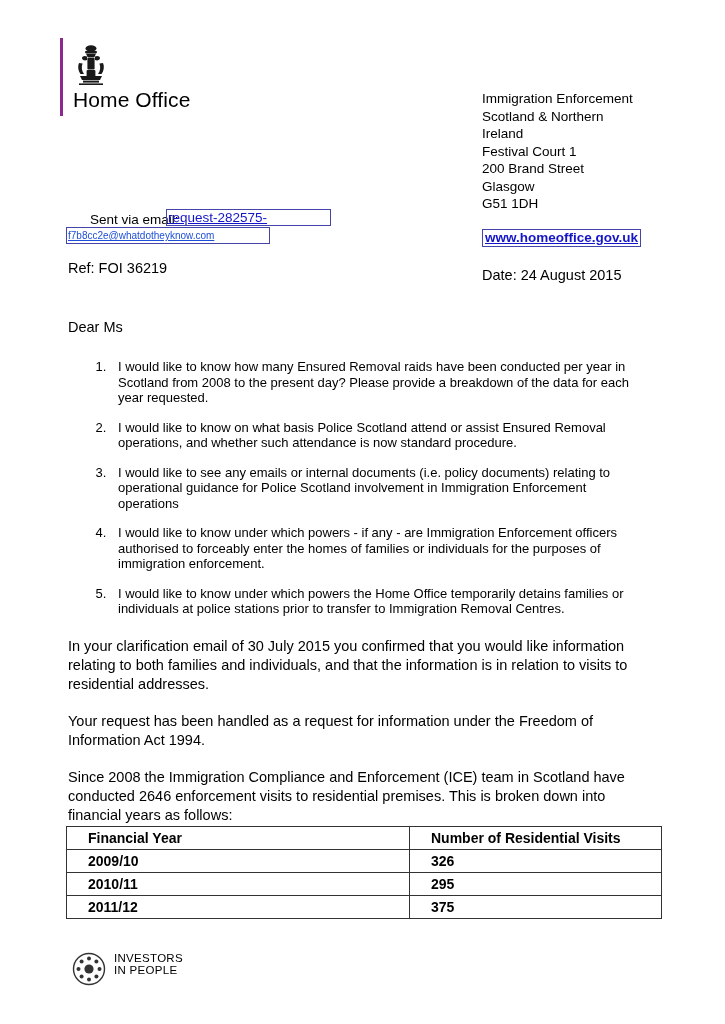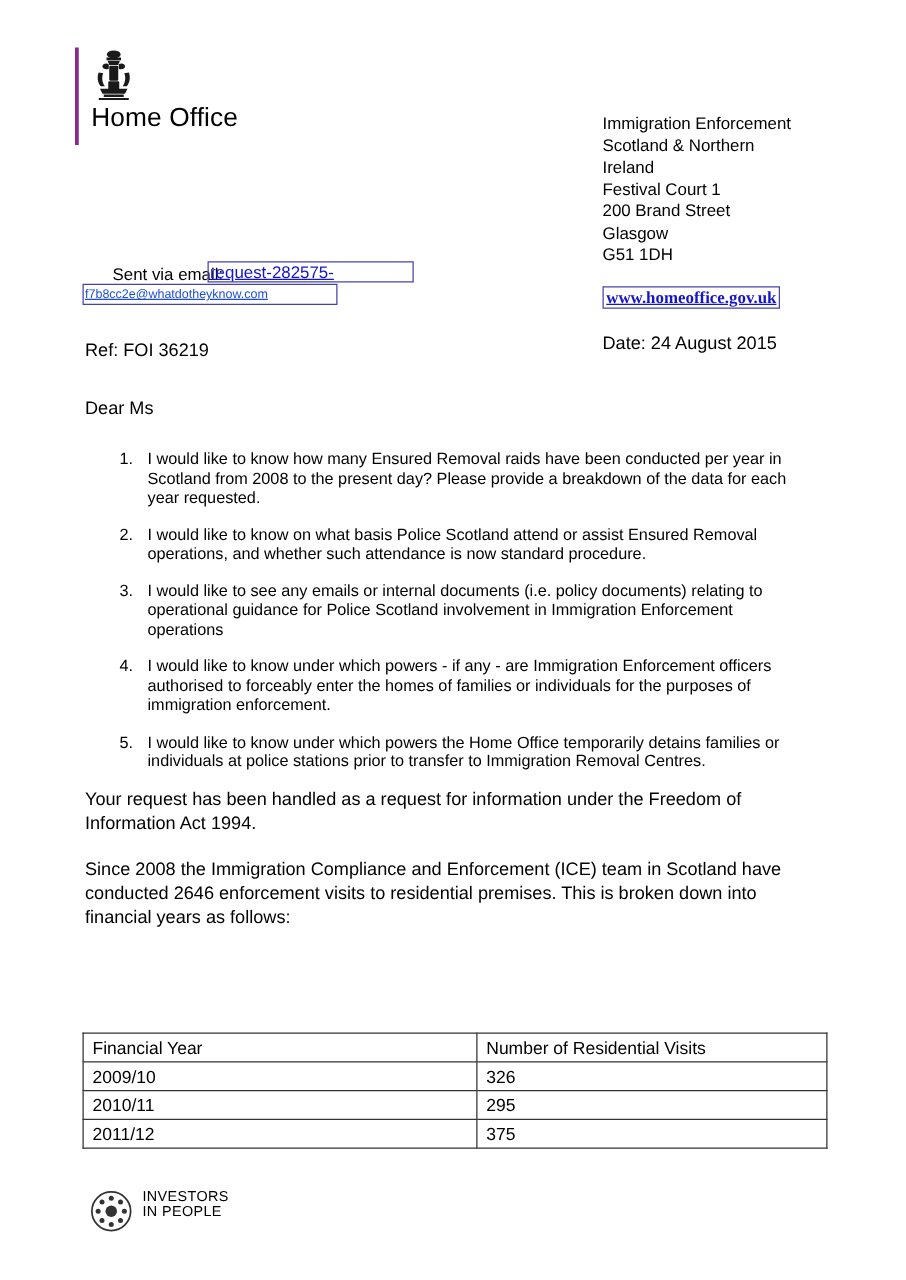--- a/index.html
+++ b/index.html
@@ -22,21 +22,21 @@
 
   
   .letterhead {
     position: absolute;
     left: 60px;
     top: 38px;
     width: 240px;
   }
   .crest-row {
     display: flex;
-    align-items: flex-start;
+    align-items: center;
   }
   .purple-rule {
     width: 3px;
     background: #8a2a8f;
     align-self: stretch;
     margin-right: 10px;
     min-height: 78px;
   }
   .crest-block {
     display: flex;
@@ -69,21 +69,20 @@
     left: 482px;
     top: 229px;
     font-size: 13.5px;
     font-weight: bold;
     color: #1414c8;
     text-decoration: underline;
     border: 1px solid #4444aa;
     padding: 0 2px;
     display: inline-block;
     line-height: 16px;
-    font-family: Liberation Serif, serif;
   }
 
   
   .sent-line {
     position: absolute;
     left: 68px;
     top: 211px;
     font-size: 13.5px;
     line-height: 18px;
     width: 330px;
@@ -121,21 +120,21 @@
     top: 229px;
     font-size: 10px;
     color: #1d4ed8;
     text-decoration: underline;
     line-height: 14px;
   }
 
   .ref-line {
     position: absolute;
     left: 68px;
-    top: 273px;
+    top: 260px;
     font-size: 14.5px;
   }
   .date-line {
     position: absolute;
     left: 482px;
     top: 267px;
     font-size: 14.5px;
   }
 
   
@@ -167,22 +166,22 @@
     position: absolute;
     left: 66px;
     top: 826px;
     width: 596px;
     border-collapse: collapse;
     font-size: 14px;
   }
   .visits-table td, .visits-table th {
     border: 1px solid #333333;
     text-align: left;
-    font-weight: normal;
-    padding: 2px 7px;
+    font-weight: bold;
+    padding: 2px 21px;
     height: 18px;
     line-height: 16px;
   }
   .visits-table .col1 { width: 300px; }
 
   
   .footer-logo {
     position: absolute;
     left: 72px;
     top: 952px;
@@ -256,20 +255,21 @@
 
   <div class="body-text">
     <p class="salutation">Dear Ms</p>
     <ol class="numbered">
       <li>I would like to know how many Ensured Removal raids have been conducted per year in Scotland from 2008 to the present day?  Please provide a breakdown of the data for each year requested.</li>
       <li>I would like to know on what basis Police Scotland attend or assist Ensured Removal operations, and whether such attendance is now standard procedure.</li>
       <li>I would like to see any emails or internal documents (i.e. policy documents) relating to operational guidance for Police Scotland involvement in Immigration Enforcement operations</li>
       <li>I would like to know under which powers - if any - are Immigration Enforcement officers authorised to forceably enter the homes of families or individuals for the purposes of immigration enforcement.</li>
       <li>I would like to know under which powers the Home Office temporarily detains families or individuals at police stations prior to transfer to Immigration Removal Centres.</li>
     </ol>
+    <p class="para after-list">In your clarification email of 30 July 2015 you confirmed that you would like information relating to both families and individuals, and that the information is in relation to visits to residential addresses.</p>
     <p class="para">Your request has been handled as a request for information under the Freedom of Information Act 1994.</p>
     <p class="para">Since 2008 the Immigration Compliance and Enforcement (ICE) team in Scotland have conducted 2646 enforcement visits to residential premises. This is broken down into financial years as follows:</p>
   </div>
 
   <table class="visits-table">
     <tbody>
       <tr>
         <th class="col1">Financial Year</th>
         <th>Number of Residential Visits</th>
       </tr>

